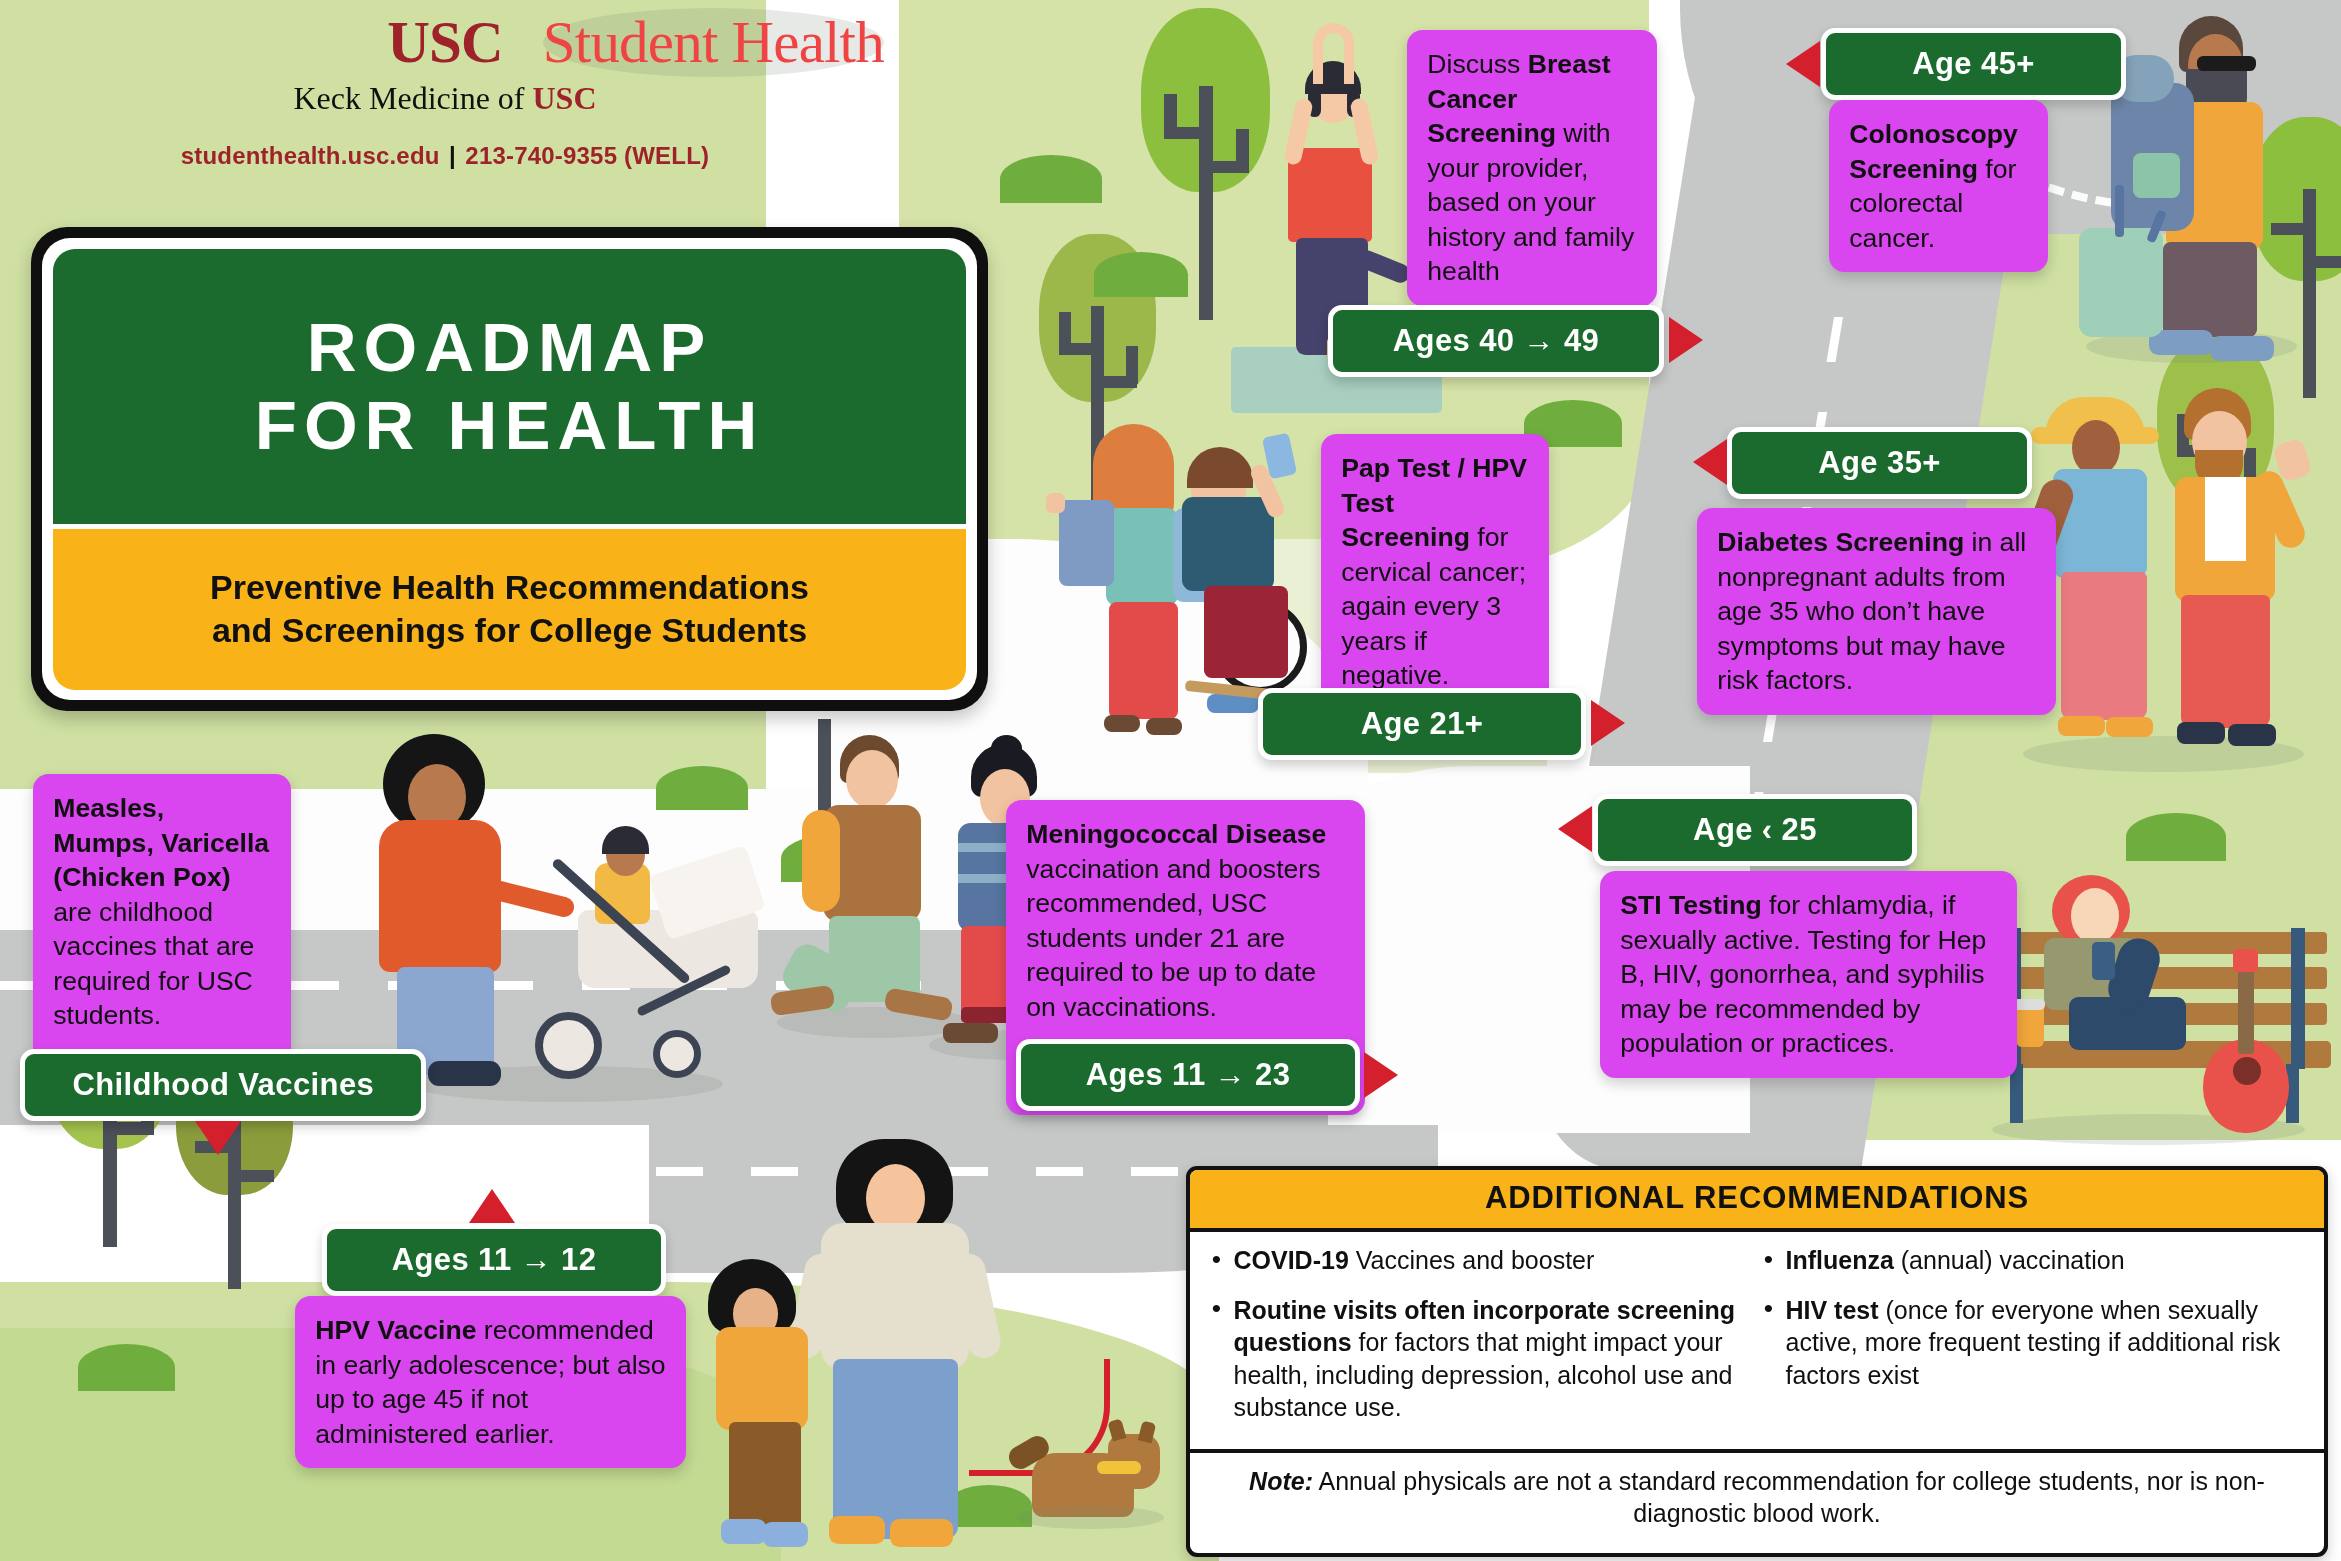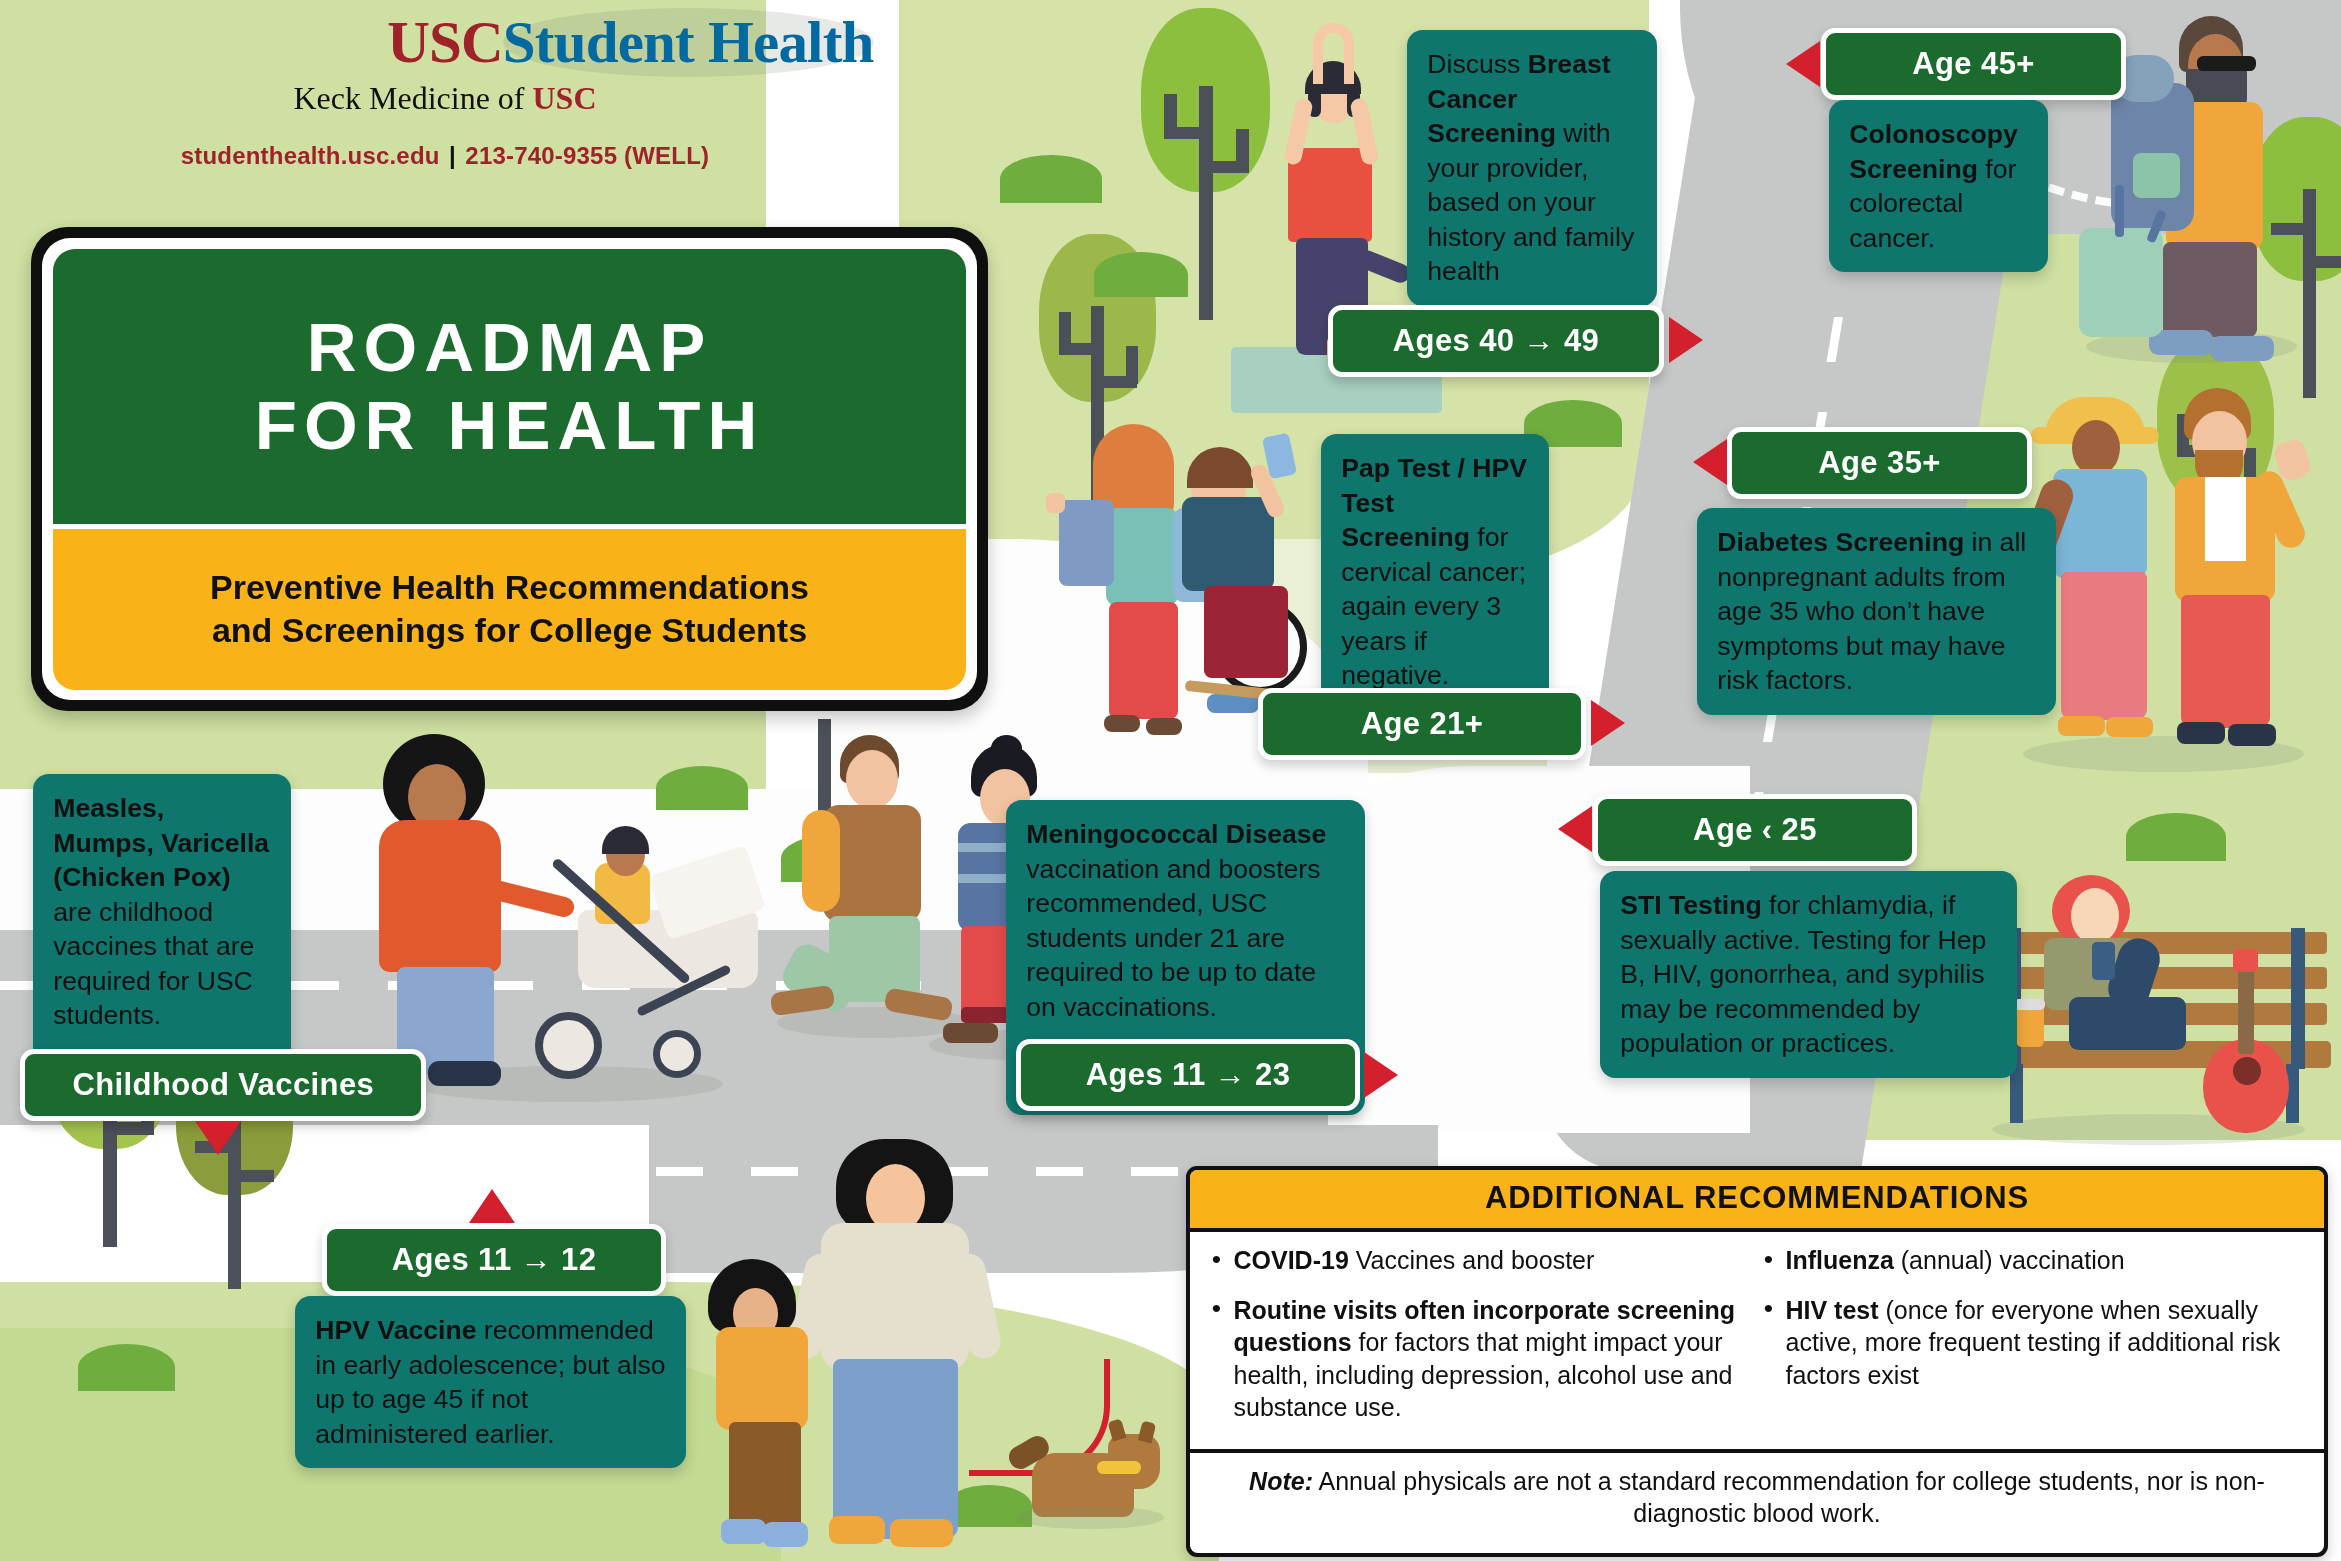--- a/index.html
+++ b/index.html
@@ -118,21 +118,21 @@
 
   
   .usc-header {
     position: absolute; left: 148px; top: 7.8px; width: 594px; text-align: center;
   }
   .usc-logo {
     font-family: "Liberation Serif", serif;
     font-size: 59px; letter-spacing: -0.8px; white-space: nowrap;
   }
   .usc-logo .usc { color: #9e2229; font-weight: 700; }
-  .usc-logo .sh { color: #0369a1; font-weight: 700; }
+  .usc-logo .sh { color: #ef4444; font-weight: 400; margin-left: 40px; }
   .keck {
     font-family: "Liberation Serif", serif;
     font-size: 32px; color: #101010; margin-top: 3.1px; white-space: nowrap;
   }
   .keck .usc-red { color: #9e2229; font-weight: 700; }
   .contact {
     margin-top: 25px; font-size: 24px; font-weight: 700; color: #9e2229;
     letter-spacing: 0.2px; white-space: nowrap;
   }
   .contact .bar { color: #111; font-weight: 700; margin: 0 9.4px; }
@@ -159,21 +159,21 @@
     display: flex; flex-direction: column; align-items: center; justify-content: center;
   }
   .main-sign-gold .sub {
     color: #111; font-weight: 700; font-size: 34px; line-height: 1.28;
     text-align: left; padding: 0 26.6px;
   }
 
   
   .card {
     position: absolute;
-    background: #0f766e; border-radius: 15.6px;
+    background: #d946ef; border-radius: 15.6px;
     box-shadow: 0 5.5px 12.5px rgba(0,0,0,.18);
     padding: 17px 20.3px;
     font-size: 26.6px; line-height: 1.30; color: #101010;
   }
   .card b { font-weight: 700; }
 
   .sign-green {
     position: absolute;
     background: #1b6b2e; color: #fff; border-radius: 14px;
     border: 5.5px solid #fff;

